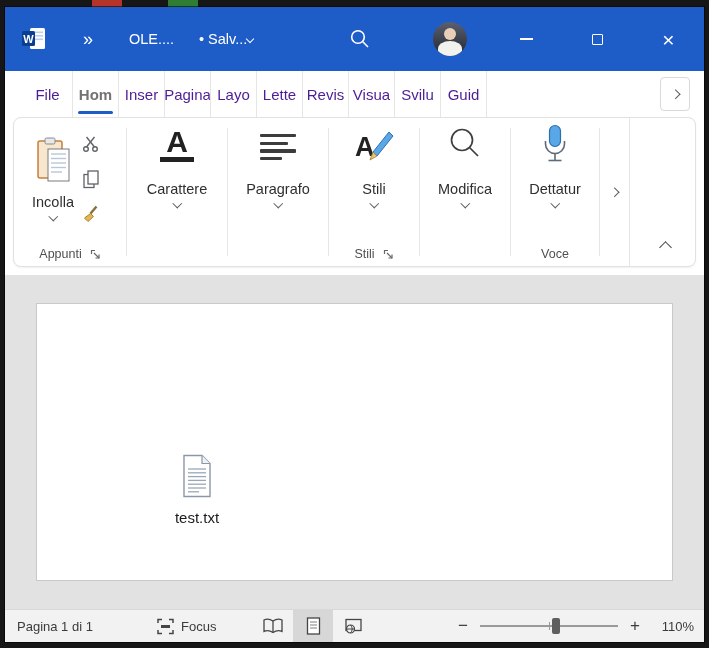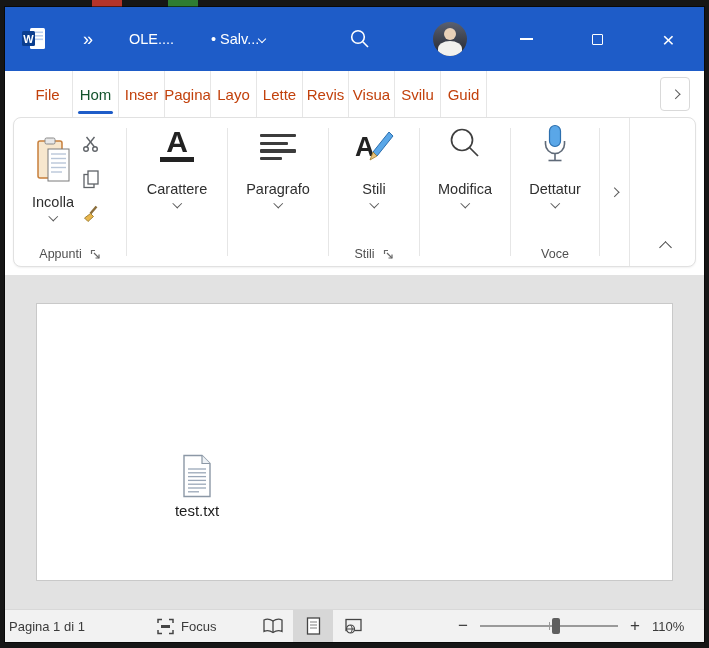--- a/index.html
+++ b/index.html
@@ -10,43 +10,43 @@
   #sliver-green{left:168px;width:30px;background:var(--desktop-green,#2e7d32)}
 
   .window{position:absolute;left:5px;top:7px;width:699px;height:635px;display:flex;flex-direction:column;background:#fff;box-shadow:0 0 0 1px rgba(0,0,0,.55)}
 
   
   .titlebar{height:64px;background:var(--titlebar,#1e5cc8);position:relative;color:#fff;flex-shrink:0}
   .tb-item{position:absolute;top:0;height:100%;display:flex;align-items:center}
   .app-logo{left:16px}
   .qat{left:78px;font-size:18px;letter-spacing:1px}
   .doc-title{left:124px;font-size:14.5px}
-  .save-status{left:206px;font-size:14.5px}
+  .save-status{left:194px;font-size:14.5px}
   .tb-search{left:344px}
   .avatar{left:428px;top:15px;height:34px;width:34px;border-radius:50%;overflow:hidden;background:linear-gradient(#5a6070,#23262e);position:absolute}
   .avatar .head{position:absolute;left:11px;top:6px;width:12px;height:12px;border-radius:50%;background:#e8d0b8}
   .avatar .body{position:absolute;left:5px;top:19px;width:24px;height:16px;border-radius:50% 50% 0 0;background:#f1f1ee}
   .controls{position:absolute;right:0;top:0;height:100%;display:flex}
   .wc{width:71px;height:100%;display:flex;align-items:center;justify-content:center}
   .min-glyph{width:13px;height:2px;background:#fff}
   .max-glyph{width:11px;height:11px;border:1.4px solid #fff;border-radius:1px}
   .close-x{font-size:21px;font-weight:300;line-height:1}
 
   
   .chev{display:inline-block;width:6.5px;height:6.5px;border-right:1.6px solid #5a5a5a;border-bottom:1.6px solid #5a5a5a;transform:rotate(45deg)}
   .chev.white{border-color:#fff;width:6px;height:6px}
   .chev.right{transform:rotate(-45deg)}
   .chev.up{transform:rotate(-135deg)}
   .chev.big{width:9px;height:9px;border-color:#454545}
 
   
   .tabsrow{height:46px;background:#fff;display:flex;align-items:stretch;padding-left:18px;position:relative;flex-shrink:0}
-  .tab{width:46px;display:flex;align-items:center;justify-content:center;font-size:15px;color:#c2410c;border-right:1px solid #e6e6e6;position:relative;white-space:nowrap;overflow:hidden;cursor:default}
+  .tab{width:46px;display:flex;align-items:center;justify-content:center;font-size:15px;color:#4c1d95;border-right:1px solid #e6e6e6;position:relative;white-space:nowrap;overflow:hidden;cursor:default}
   .tab.file{width:50px}
-  .tab.active{color:#14532d;font-weight:400}
+  .tab.active{color:#737373;font-weight:700}
   .tab.active::after{content:"";position:absolute;left:5px;right:5px;bottom:3px;height:3px;background:var(--accent,#1e5cc8);border-radius:2px}
   .tab-overflow{position:absolute;right:14px;top:6px;width:30px;height:34px;border:1px solid #d9d9d9;border-radius:4px;display:flex;align-items:center;justify-content:center;background:#fff}
 
   
   .ribbonwrap{background:#fff;padding:0 8px 8px;flex-shrink:0}
   .card{height:150px;border:1px solid #e1e1e1;border-radius:8px;box-shadow:0 1px 2px rgba(0,0,0,.06);display:flex;align-items:stretch;position:relative;background:#fff}
   .group{position:relative;display:flex;flex-direction:column;align-items:center}
   .gclip{width:112px}
   .gfont,.gpara{width:100px}
   .gstyles,.gedit{width:90px}
@@ -66,35 +66,35 @@
   .pline{height:3.2px;background:#3c3c3c;border-radius:1px}
   .stylesicon{position:relative;width:42px;height:44px;margin-top:4px}
   .stylesicon .letter{position:absolute;left:2px;top:6px;font-size:27px;font-weight:700;color:#222;line-height:1}
   .ovf{width:30px;display:flex;align-items:center;justify-content:center;border-right:1px solid #e6e6e6}
   .collapse{position:absolute;right:16px;bottom:8px;width:28px;height:22px;display:flex;align-items:center;justify-content:center}
 
   
   .docarea{flex:1;background:var(--doc-area-bg,#e2e2e2);position:relative;overflow:hidden}
   .page{width:637px;height:278px;background:#fff;border:1px solid #c9c9c9;margin:28px auto 0;position:relative}
   .embed{position:absolute;left:105px;top:150px;width:110px;text-align:center}
-  .fname{font-size:15px;color:#1c1c1c}
+  .fname{margin-top:7px;font-size:15px;color:#1c1c1c}
 
   
   .statusbar{height:33px;background:#f2f2f2;border-top:1px solid #d8d8d8;position:relative;flex-shrink:0;font-size:13px;color:#3b3b3b}
-  .sb-left{position:absolute;left:4px;top:0;height:100%;display:flex;align-items:center}
+  .sb-left{position:absolute;left:12px;top:0;height:100%;display:flex;align-items:center}
   .sb-focus{position:absolute;left:152px;top:0;height:100%;display:flex;align-items:center;gap:7px}
   .sb-views{position:absolute;left:248px;top:0;height:100%;display:flex}
   .viewbtn{width:40px;height:100%;display:flex;align-items:center;justify-content:center}
   .viewbtn.selected{background:#d7d7d7}
   .sb-zoom{position:absolute;right:10px;top:0;height:100%;display:flex;align-items:center;gap:10px}
   .zbtn{font-size:17px;color:#3b3b3b;width:14px;text-align:center}
   .ztrack{width:138px;height:2px;background:#9a9a9a;position:relative}
   .ztick{position:absolute;left:50%;top:-3px;width:1px;height:8px;background:#9a9a9a}
   .zhandle{position:absolute;left:52%;top:-7px;width:8px;height:16px;background:#5f5f5f;border-radius:2px}
-  .zlevel{width:42px;}
+  .zlevel{width:42px;text-align:right}
 </style>
 </head>
 <body>
 
 <div class="sliver" id="sliver-red"></div>
 <div class="sliver" id="sliver-green"></div>
 
 <div class="window">
 
   <div class="titlebar">

